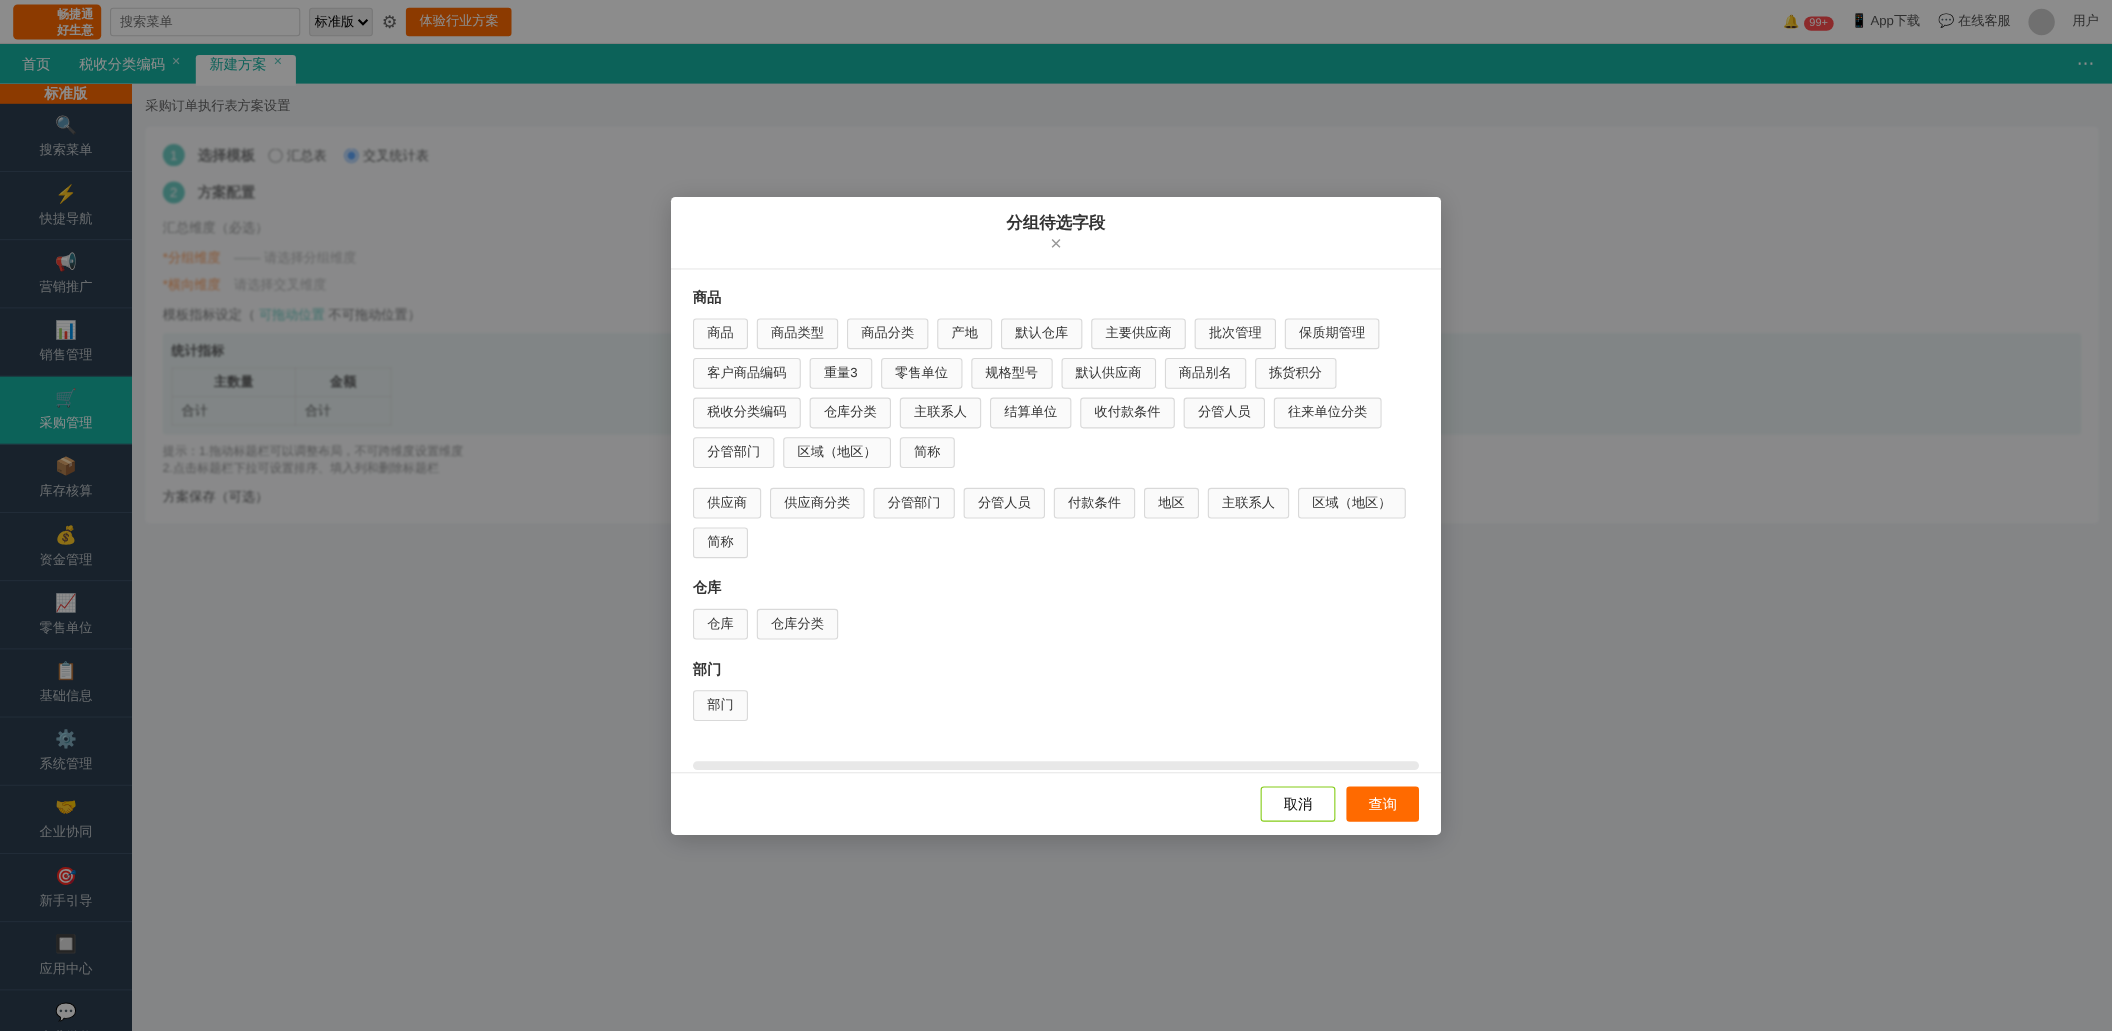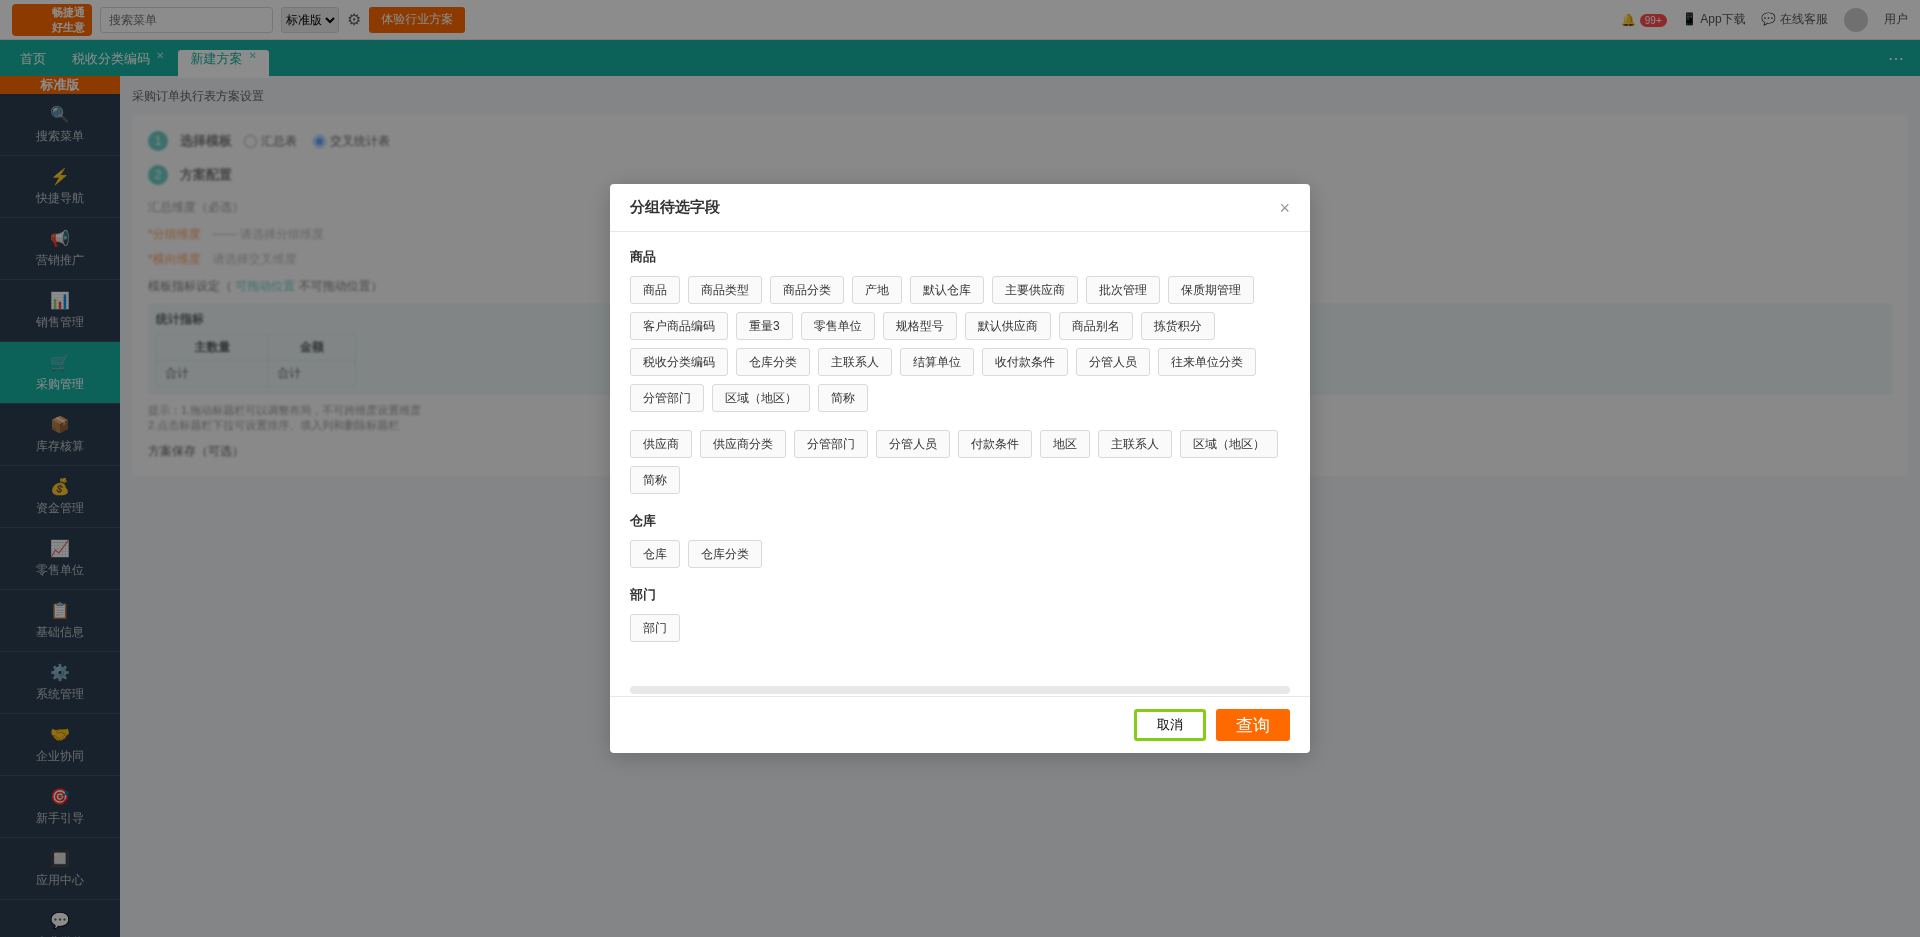--- a/index.html
+++ b/index.html
@@ -174,20 +174,21 @@
       flex-direction: column;
       box-shadow: 0 4px 24px rgba(0,0,0,0.2);
     }
 
     .modal-header {
       display: flex;
       align-items: center;
       justify-content: space-between;
       padding: 14px 20px;
       border-bottom: 1px solid #e8e8e8;
+      flex-direction: column;
     }
     .modal-title {
       font-size: 15px;
       font-weight: bold;
       color: #333;
     }
     .modal-close {
       cursor: pointer;
       font-size: 18px;
       color: #999;
@@ -233,35 +234,35 @@
     .modal-footer {
       display: flex;
       justify-content: flex-end;
       padding: 12px 20px;
       border-top: 1px solid #e8e8e8;
       gap: 10px;
     }
     .btn-cancel {
       height: 32px;
       padding: 0 20px;
-      border: 3px solid #84cc16;
+      border: 1px solid #84cc16;
       border-radius: 3px;
       background: white;
       cursor: pointer;
       font-size: 13px;
     }
     .btn-confirm {
       height: 32px;
       padding: 0 20px;
       border: none;
       border-radius: 3px;
       background: #ff6a00;
       color: white;
       cursor: pointer;
-      font-size: 17px;
+      font-size: 13px;
     }
 
     
     .bg-content {
       background: white;
       border-radius: 4px;
       padding: 16px;
       filter: blur(1px);
       opacity: 0.6;
     }

